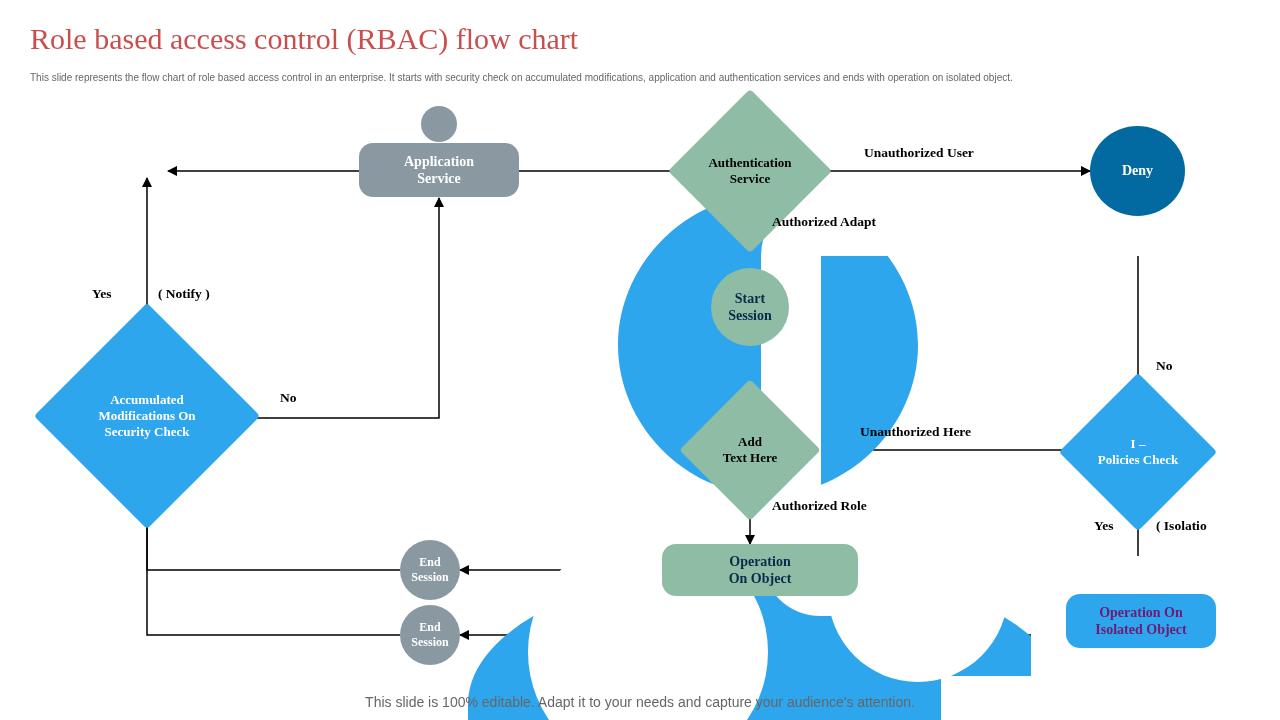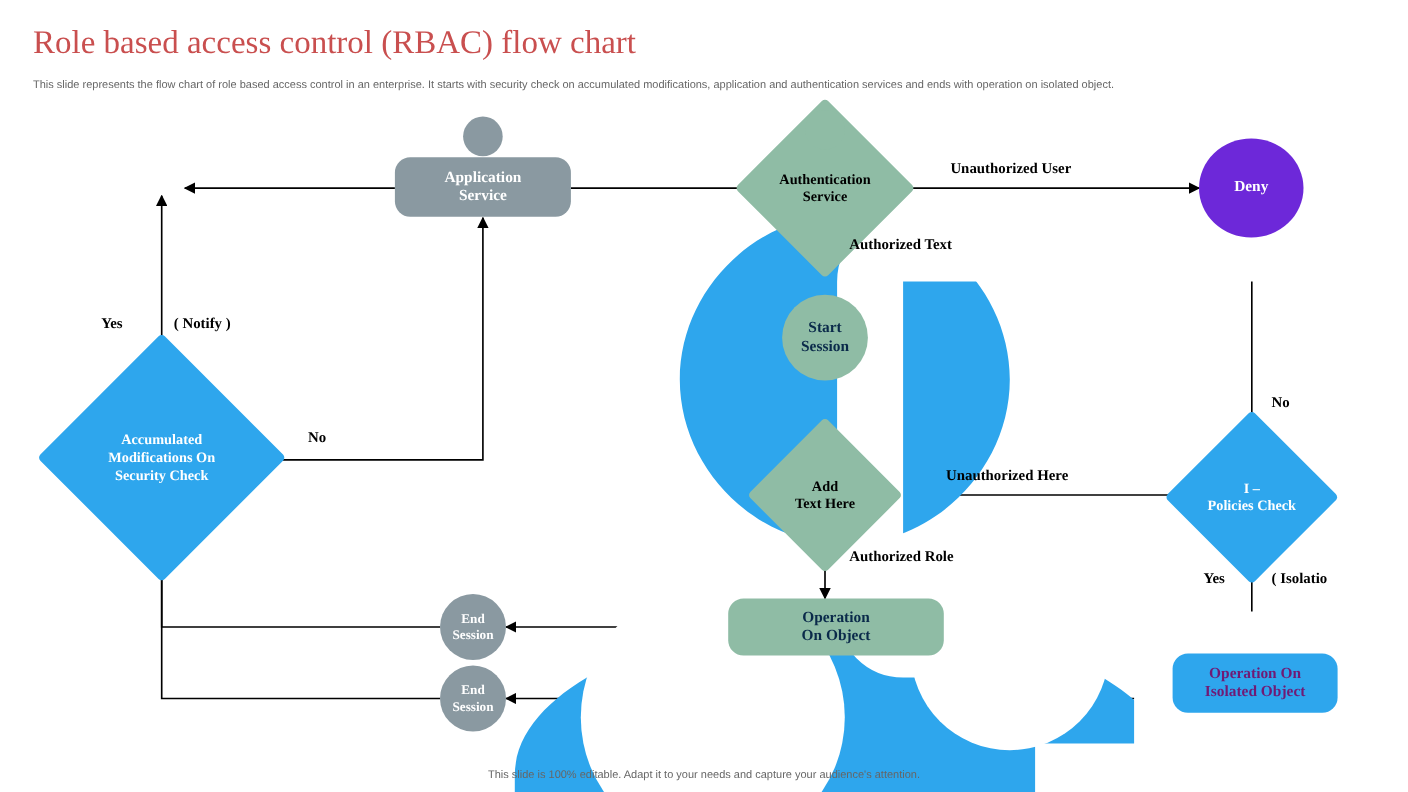--- a/index.html
+++ b/index.html
@@ -25,21 +25,21 @@
     left: 30px;
     top: 72px;
     font-size: 10px;
     color: #666;
   }
   .footnote {
     position: absolute;
     bottom: 10px;
     width: 100%;
     text-align: center;
-    font-size: 10px;
+    font-size: 14px;
     color: #666;
   }
   .node {
     position: absolute;
     display: flex;
     align-items: center;
     justify-content: center;
     text-align: center;
     font-family: "Times New Roman", serif;
     font-weight: 600;
@@ -56,21 +56,21 @@
   }
   .rrect.blue { background: #2ea6ed; color: #701a75; }
   .rrect.gray { background: #8a99a1; color: #fff; }
   
   .circle {
     border-radius: 50%;
     font-size: 14px;
   }
   .circle.green { background: #8fbca5; }
   .circle.gray  { background: #8a99a1; color:#fff; }
-  .circle.red   { background: #6d28d9; color:#fff;font-family:Liberation Serif, serif; }
+  .circle.red   { background: #0369a1; color:#fff;font-family:Liberation Serif, serif; }
   
   .diamond-wrap { }
   .diamond-bg {
     position: absolute; inset: 0;
     transform: rotate(45deg);
     border-radius: 4px;
   }
   .diamond-bg.blue  { background: #2ea6ed; }
   .diamond-bg.green { background: #8fbca5; }
   .diamond-wrap .label {
@@ -220,21 +220,21 @@
 <div class="node diamond-wrap blue" style="left:1082px; top:396px; width:112px; height:112px;">
   <div class="diamond-bg blue"></div>
   <div class="label" style="color:#fff;">I –<br>Policies Check</div>
 </div>
 
 <div class="node rrect blue" style="left:1066px; top:594px; width:150px; height:54px;">
   <span>Operation On<br>Isolated Object</span>
 </div>
 
 <div class="elabel" style="left:864px; top:145px;">Unauthorized  User</div>
-<div class="elabel" style="left:772px; top:214px;">Authorized  Text</div>
+<div class="elabel" style="left:772px; top:214px;">Authorized  Adapt</div>
 <div class="elabel" style="left:860px; top:424px;">Unauthorized  Here</div>
 <div class="elabel" style="left:772px; top:498px;">Authorized  Role</div>
 <div class="elabel" style="left:92px; top:286px;">Yes</div>
 <div class="elabel" style="left:158px; top:286px;">( Notify )</div>
 <div class="elabel" style="left:280px; top:390px;">No</div>
 <div class="elabel" style="left:1156px; top:358px;">No</div>
 <div class="elabel" style="left:1094px; top:518px;">Yes</div>
 <div class="elabel" style="left:1156px; top:518px;">( Isolatio</div>
 
 <div class="footnote">This slide is 100% editable. Adapt it to your needs and capture your audience's attention.</div>

